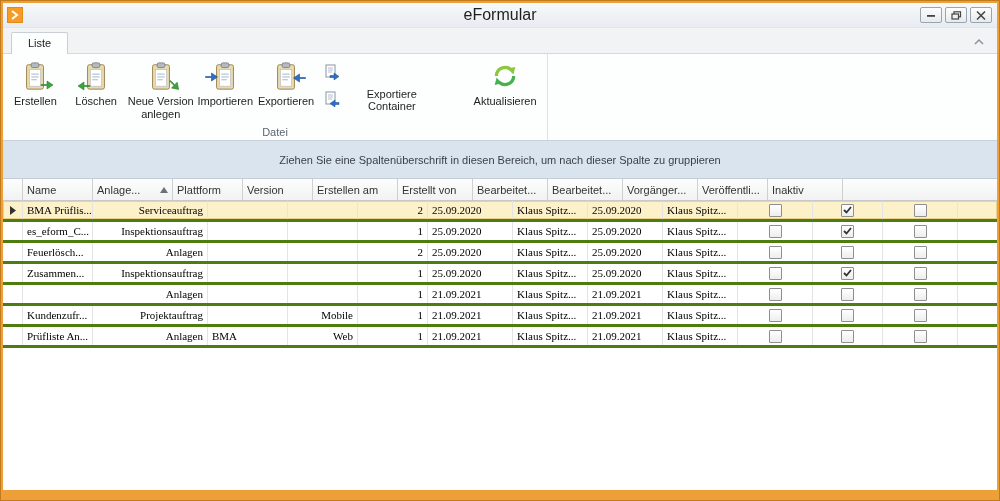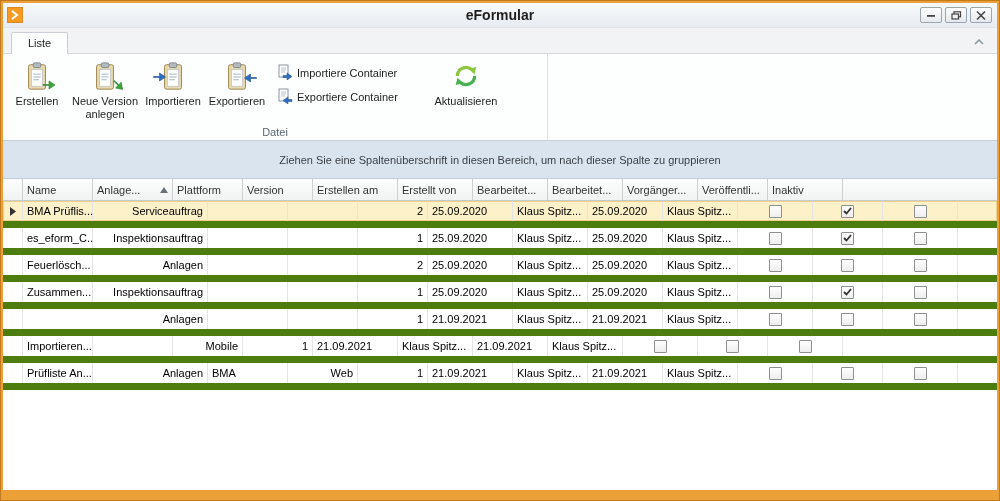--- a/index.html
+++ b/index.html
@@ -21,21 +21,21 @@
   .titlebar {
     height:25px; flex:0 0 25px;
     background:linear-gradient(#f7f9fb,#e8ecf0);
     display:flex; align-items:center;
     position:relative;
     border-bottom:1px solid #e2e6ea;
   }
   .app-icon { margin-left:4px; display:flex; align-items:center; }
   .title {
     position:absolute; left:0; right:0; text-align:center;
-    font-size:14px; color:#1e1e1e;font-weight:bold;
+    font-size:16px; color:#1e1e1e;
   }
   .win-buttons { margin-left:auto; display:flex; gap:3px; margin-right:5px; z-index:2; }
   .win-btn {
     width:22px; height:16px;
     border:1px solid #9aa5af; border-radius:2px;
     background:linear-gradient(#fdfdfd,#e6eaee);
     display:flex; align-items:center; justify-content:center;
     cursor:default;
   }
 
@@ -125,24 +125,25 @@
   }
   .hcell {
     border-right:1px solid #cfcfcf;
     padding:0 4px;
     font-size:11px; color:#333;
     display:flex; align-items:center;
     overflow:hidden; white-space:nowrap;
   }
   .hcell .sort { margin-left:auto; padding-left:3px; display:flex; align-items:center; }
   .row {
-    height:27px; flex:0 0 21px;
+    height:21px; flex:0 0 21px;
     display:flex;
     background:#fff;
-    border-bottom:7px solid #4d7c0f;
+    border-bottom:3px solid #4d7c0f;
+    font-family:Liberation Serif, serif;
   }
   .row.selected { background:#FDF1C9; box-shadow:inset 0 0 0 1px #ecd28c; }
   .cell {
     border-right:1px solid #e4e4e4;
     padding:0 4px;
     font-size:11px; color:#000;
     display:flex; align-items:center;
     overflow:hidden; white-space:nowrap;
   }
   .cell.right { justify-content:flex-end; }
@@ -210,20 +211,34 @@
                 <rect x="12" y="3" width="8" height="5" rx="1.5" fill="#b3bac1" stroke="#7d848c"></rect>
                 <path d="M12 15h8M12 18h8M12 21h6" stroke="#9fb3c8" stroke-width="1"></path>
               </svg>
             <span class="arrow-badge a-right"><svg width="14" height="13" viewBox="0 0 14 13">
                   <path d="M1 6.5 h6 v-3.5 l6 4 -6 4 v-3.5 h-6 z" fill="#3AA63A" stroke="#2C7D2C" stroke-width="0.6"></path>
                 </svg></span>
           </span>
           <span class="lbl">Erstellen</span>
         </button>
 
+        <button class="big-btn">
+          <span class="icon">
+            <svg width="30" height="32" viewBox="0 0 32 34">
+                <rect x="7" y="5" width="18" height="26" rx="2" fill="#E8DCAE" stroke="#9A7F4A"></rect>
+                <rect x="10" y="10" width="12" height="18" fill="#fff" stroke="#c6c6c6"></rect>
+                <rect x="12" y="3" width="8" height="5" rx="1.5" fill="#b3bac1" stroke="#7d848c"></rect>
+                <path d="M12 15h8M12 18h8M12 21h6" stroke="#9fb3c8" stroke-width="1"></path>
+              </svg>
+            <span class="arrow-badge a-left"><svg width="14" height="13" viewBox="0 0 14 13">
+                  <path d="M1 6.5 h6 v-3.5 l6 4 -6 4 v-3.5 h-6 z" fill="#3AA63A" stroke="#2C7D2C" stroke-width="0.6"></path>
+                </svg></span>
+          </span>
+          <span class="lbl">Löschen</span>
+        </button>
 
         <button class="big-btn" style="width:72px">
           <span class="icon">
             <svg width="30" height="32" viewBox="0 0 32 34">
                 <rect x="7" y="5" width="18" height="26" rx="2" fill="#E8DCAE" stroke="#9A7F4A"></rect>
                 <rect x="10" y="10" width="12" height="18" fill="#fff" stroke="#c6c6c6"></rect>
                 <rect x="12" y="3" width="8" height="5" rx="1.5" fill="#b3bac1" stroke="#7d848c"></rect>
                 <path d="M12 15h8M12 18h8M12 21h6" stroke="#9fb3c8" stroke-width="1"></path>
               </svg>
             <span class="arrow-badge a-dright"><svg width="14" height="13" viewBox="0 0 14 13">
@@ -265,21 +280,20 @@
 
         <div class="small-col">
           <button class="small-btn">
             <span>
               <svg width="16" height="16" viewBox="0 0 16 16">
                   <rect x="2" y="1" width="9" height="12" fill="#fff" stroke="#8a96a0"></rect>
                   <path d="M4 4h5M4 6h5M4 8h4" stroke="#b4c2cc" stroke-width="1"></path>
                   <path d="M6 11.5 h4 v-2.5 l5 3.5 -5 3.5 v-2.5 h-4 z" fill="#2D6FC4" stroke="#1D4E92" stroke-width="0.5"></path>
                 </svg>
             </span>
-            <span>Importiere Container</span>
           </button>
           <button class="small-btn">
             <span>
               <svg width="16" height="16" viewBox="0 0 16 16">
                   <rect x="2" y="1" width="9" height="12" fill="#fff" stroke="#8a96a0"></rect>
                   <path d="M4 4h5M4 6h5M4 8h4" stroke="#b4c2cc" stroke-width="1"></path>
                   <path d="M15 11.5 h-4 v-2.5 l-5 3.5 5 3.5 v-2.5 h4 z" fill="#2D6FC4" stroke="#1D4E92" stroke-width="0.5"></path>
                 </svg>
             </span>
             <span>Exportiere Container</span>
@@ -470,21 +484,22 @@
           <div class="cell center" style="width: 70px; flex: 0 0 70px;">
             <div class="checkbox"></div>
           </div>
           <div class="cell center" style="width: 75px; flex: 0 0 75px;">
             <div class="checkbox"></div>
           </div>
           <div class="cell filler"></div>
         </div>
         <div class="row">
           <div class="cell ind"></div>
-          <div class="cell " style="width: 70px; flex: 0 0 70px;">Importieren...</div>
+          <div class="cell " style="width: 70px; flex: 0 0 70px;">Kundenzufr...</div>
+          <div class="cell right" style="width: 115px; flex: 0 0 115px;">Projektauftrag</div>
           <div class="cell " style="width: 80px; flex: 0 0 80px;"></div>
           <div class="cell right" style="width: 70px; flex: 0 0 70px;">Mobile</div>
           <div class="cell right" style="width: 70px; flex: 0 0 70px;">1</div>
           <div class="cell " style="width: 85px; flex: 0 0 85px;">21.09.2021</div>
           <div class="cell " style="width: 75px; flex: 0 0 75px;">Klaus Spitz...</div>
           <div class="cell " style="width: 75px; flex: 0 0 75px;">21.09.2021</div>
           <div class="cell " style="width: 75px; flex: 0 0 75px;">Klaus Spitz...</div>
           <div class="cell center" style="width: 75px; flex: 0 0 75px;">
             <div class="checkbox"></div>
           </div>

